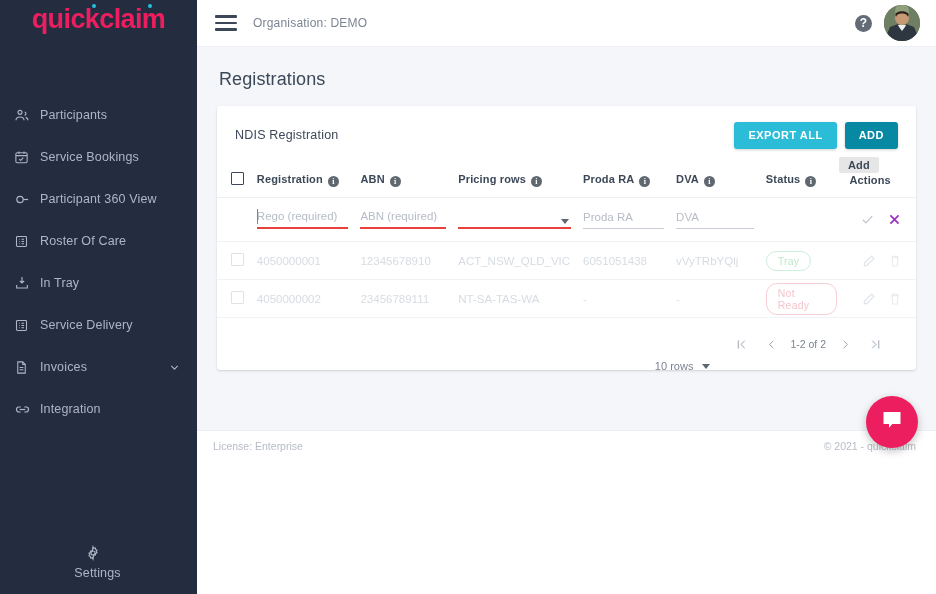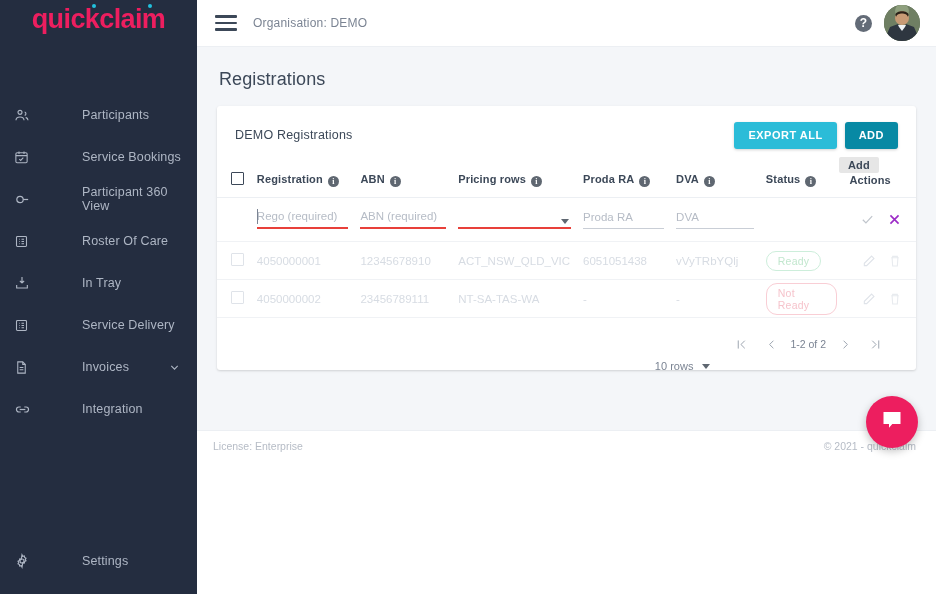--- a/index.html
+++ b/index.html
@@ -40,24 +40,24 @@
     display: flex; align-items: center;
     height: 42px; padding: 0 16px 0 14px;
     color: #aeb6c4; font-size: 12.5px;
     cursor: pointer; position: relative;
   }
   .nav-ico {
     width: 26px; flex: 0 0 26px;
     display: flex; align-items: center; justify-content: flex-start;
     color: #aeb6c4;
   }
-  .nav-label { flex: 1 1 auto; letter-spacing: 0.15px; margin-left: 42px; }
+  .nav-label { flex: 1 1 auto; letter-spacing: 0.15px; }
   .nav-chev { width: 14px; flex: 0 0 14px; display:flex; align-items:center; justify-content:center;}
 
-  .nav-settings { margin-bottom: 12px; }
+  .nav-settings { margin-bottom: 12px; flex-direction: column; }
 
   
   .main {
     flex: 1 1 auto; height: 460px;
     background: #f4f6f9;
     display: flex; flex-direction: column;
     position: relative;
   }
   .topbar {
     height: 47px; background: #ffffff;
@@ -371,21 +371,21 @@
           <path d="M15 22 L18 26 L21 22 L22 20 L14 20 Z" fill="#eef2f5"></path>
         </svg>
       </div>
     </div>
 
     <div class="page-title">Registrations</div>
 
     <div class="card">
 
       <div class="card-head">
-        <div class="card-title">DEMO Registrations</div>
+        <div class="card-title">NDIS Registration</div>
         <div class="card-head-actions">
           <button class="btn btn-export">EXPORT ALL</button>
           <button class="btn btn-add">ADD</button>
         </div>
       </div>
 
       <table class="reg">
         <thead>
           <tr>
             <th class="col-chk">
@@ -474,21 +474,21 @@
           <tr>
             <td class="col-chk">
               <span class="chk light"></span>
             </td>
             <td class="col-rego">4050000001</td>
             <td class="col-abn">12345678910</td>
             <td class="col-pst">ACT_NSW_QLD_VIC</td>
             <td class="col-pra">6051051438</td>
             <td class="col-dva">vVyTRbYQlj</td>
             <td class="col-sta">
-              <span class="badge ready">Ready</span>
+              <span class="badge ready">Tray</span>
             </td>
             <td class="col-act">
               <div class="row-actions">
                 <span class="ico-btn">
                   <svg width="14" height="14" viewBox="0 0 24 24" fill="none" stroke="#dfe3e9" stroke-width="1.9">
                       <path d="M16.5 3.5l4 4L8 20H4v-4z"></path>
                     </svg>
                 </span>
                 <span class="ico-btn">
                   <svg width="14" height="14" viewBox="0 0 24 24" fill="none" stroke="#e8ebef" stroke-width="1.9">

